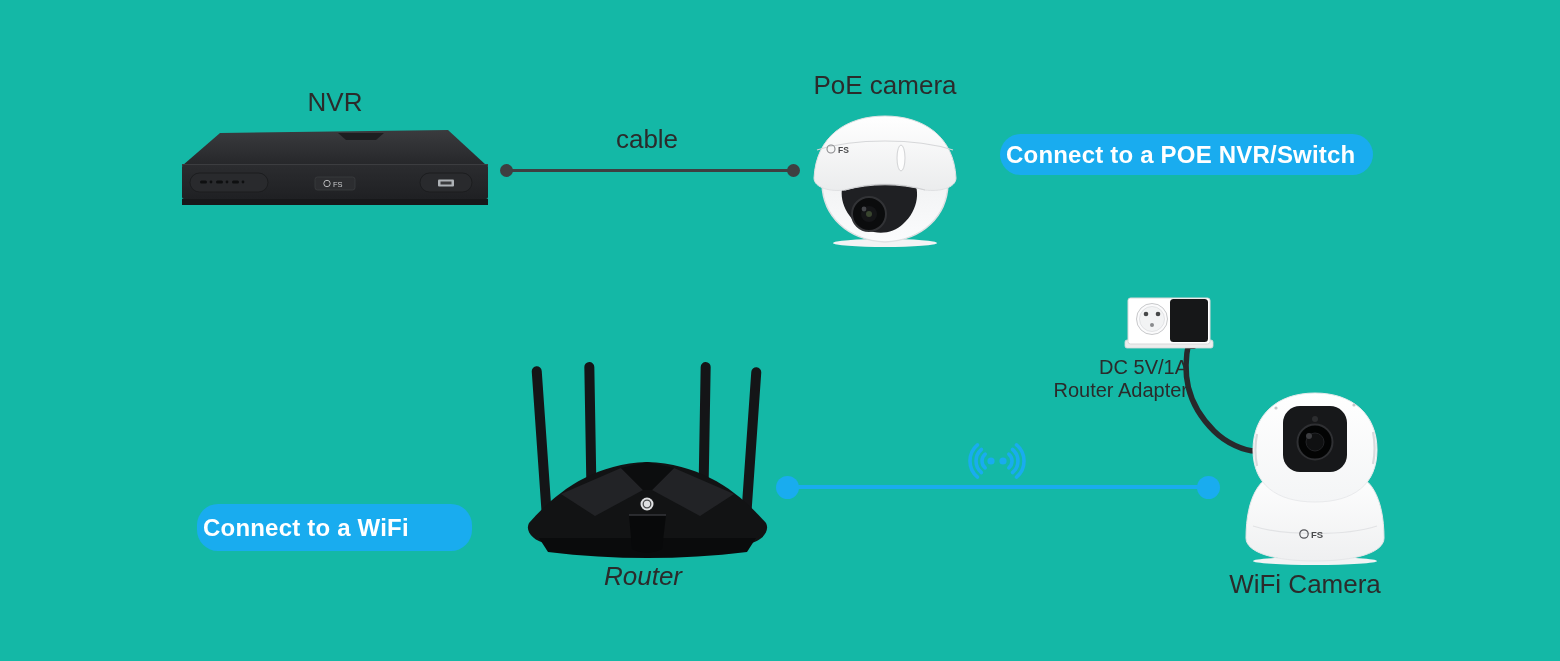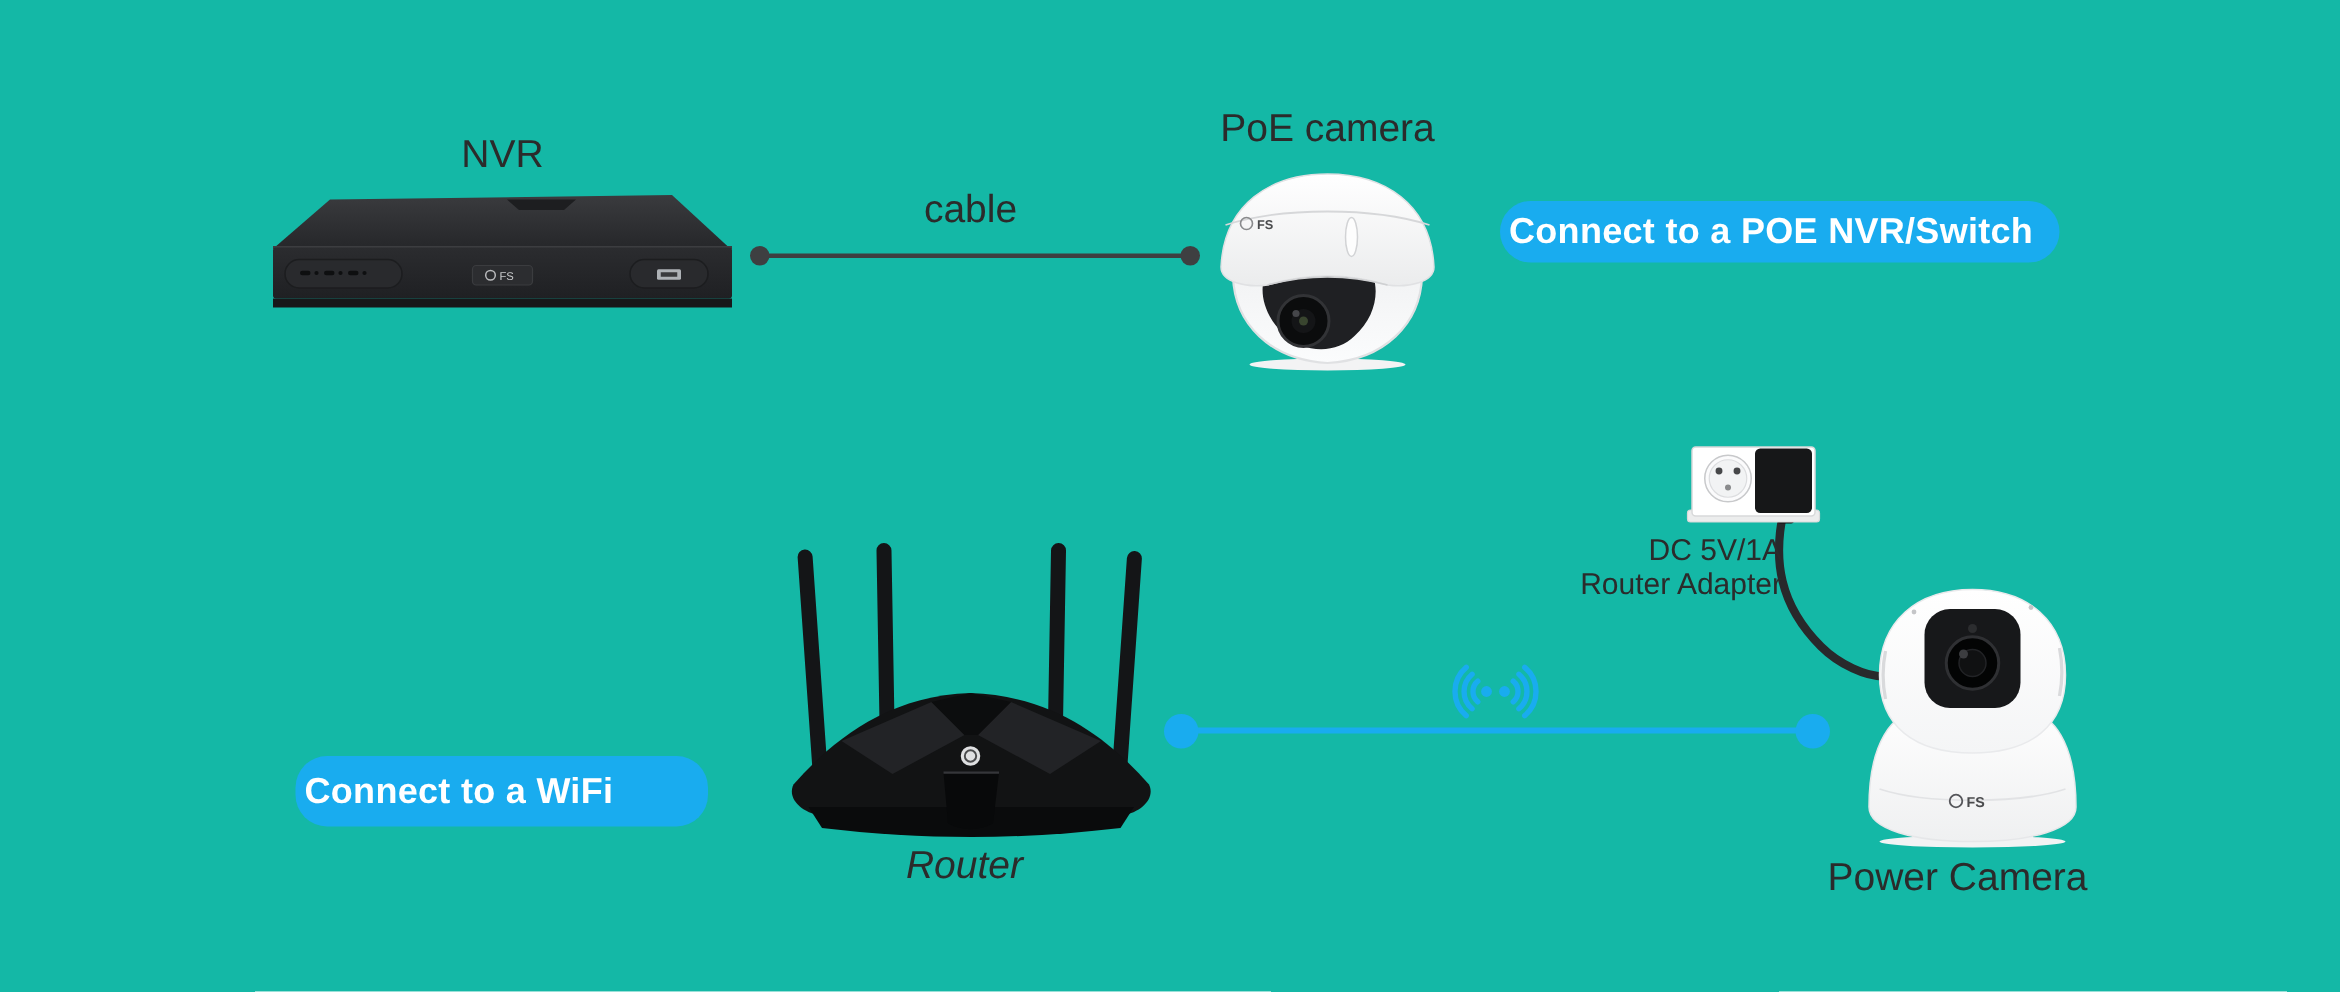--- a/index.html
+++ b/index.html
@@ -207,15 +207,15 @@
       <rect x="45" y="20" width="64" height="66" rx="17" fill="#17181a"></rect>
       <circle cx="77" cy="33" r="3" fill="#2c2d2f"></circle>
       <circle cx="77" cy="56" r="17.5" fill="#030404" stroke="#2f3033" stroke-width="2"></circle>
       <circle cx="77" cy="56" r="9" fill="#101112" stroke="#222326" stroke-width="1"></circle>
       <circle cx="71" cy="50" r="3" fill="#3c3d40"></circle>
     </g>
     <circle cx="38" cy="22" r="1.6" fill="#c5c6c8"></circle>
     <circle cx="116" cy="19" r="1.6" fill="#c5c6c8"></circle>
   </svg>
 
-  <div class="label lbl-wificam">Power Camera</div>
+  <div class="label lbl-wificam">WiFi Camera</div>
 
 </div>
 
 </body></html>

